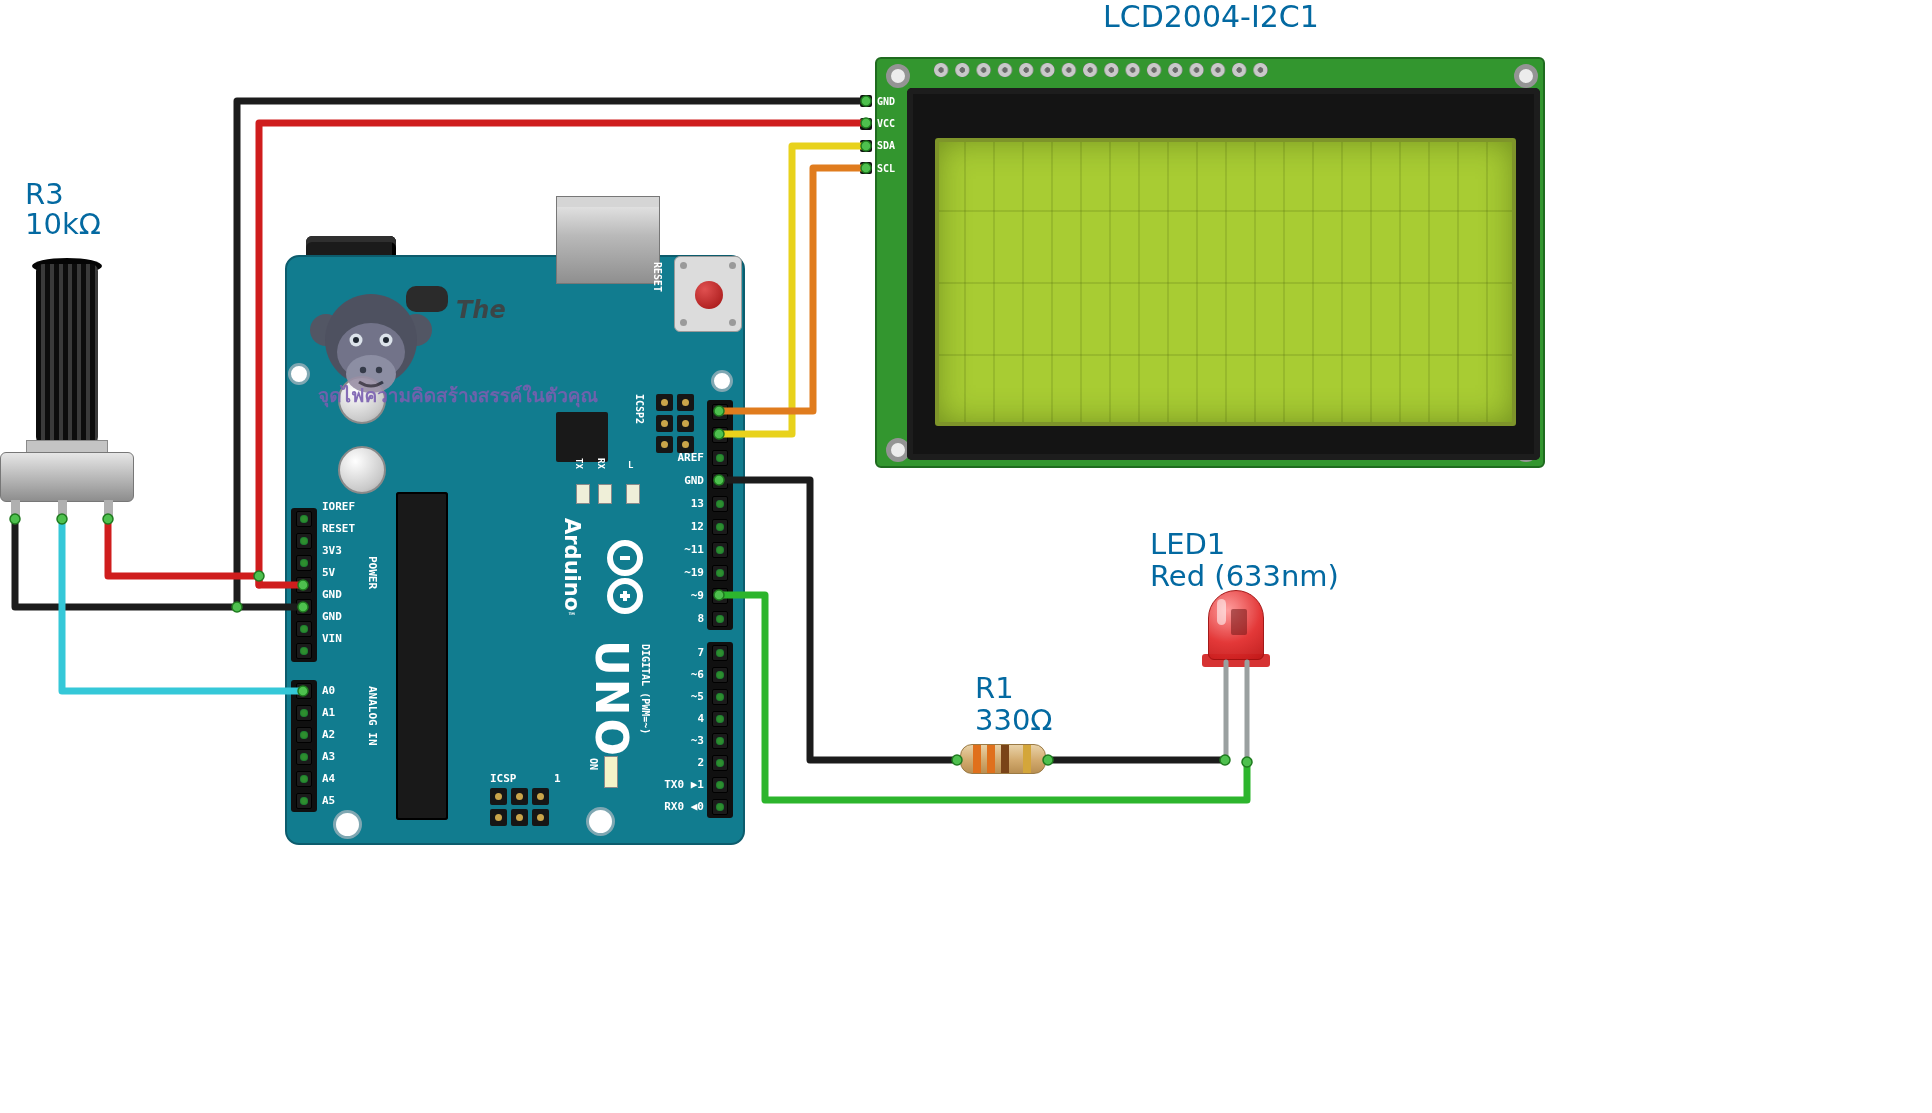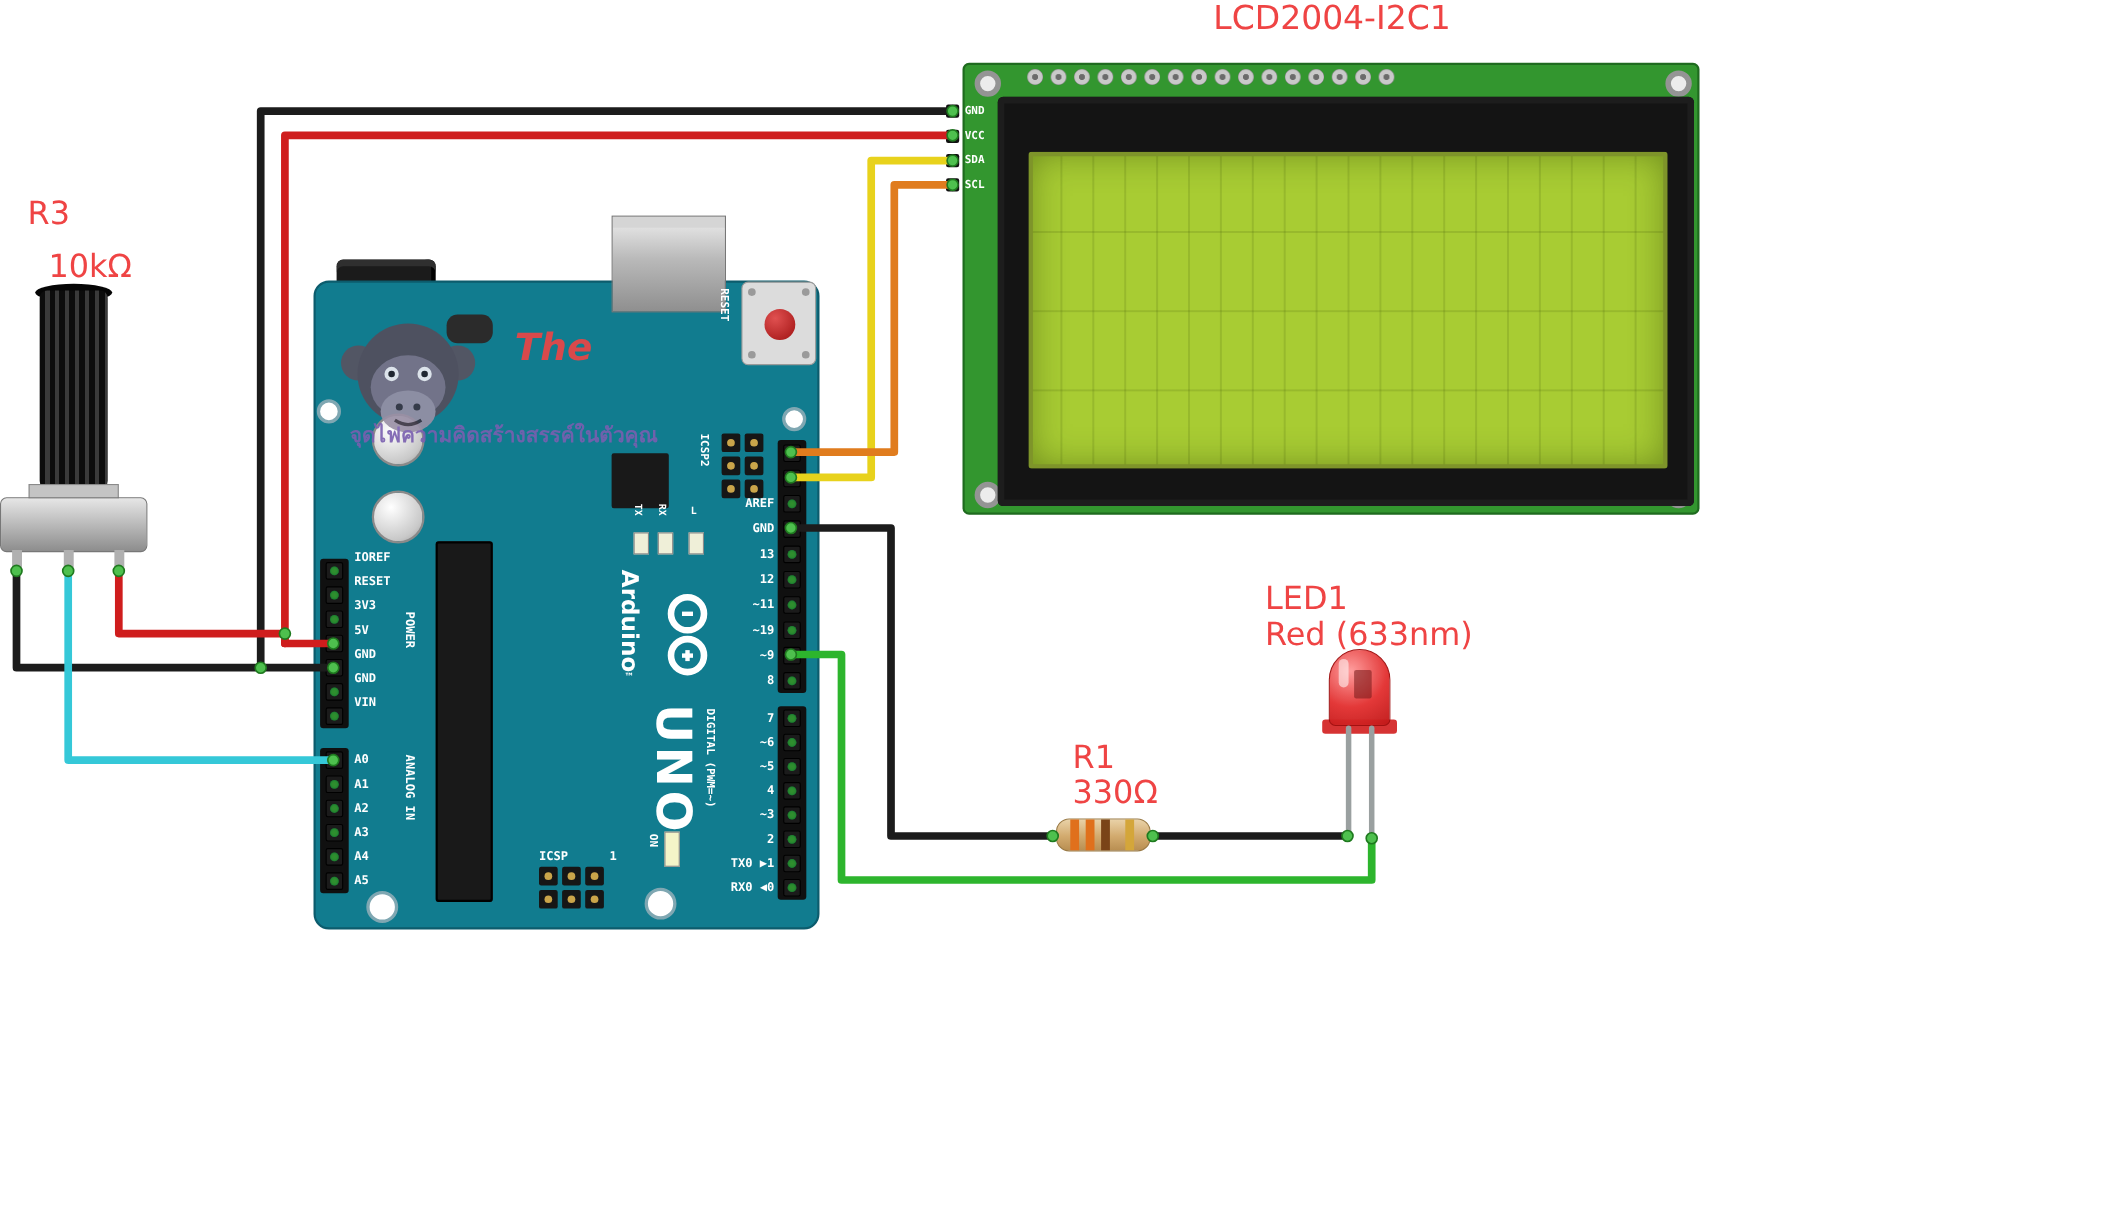--- a/index.html
+++ b/index.html
@@ -1,19 +1,19 @@
 <!DOCTYPE html>
 <html style="--board-teal: #117c8f; --pcb-green: #33962f; --screen-green: #a8cc33; --wire-black: #1c1c1c; --wire-red: #cf1d1d; --wire-yellow: #e8d21c; --wire-orange: #e07c1e; --wire-green: #2db52d; --wire-cyan: #35c8d8; --lead-gray: #9aa0a0; --dot-green: #4ec04e;"><head>
 <meta charset="utf-8">
 <style>
   html,body{margin:0;padding:0;background:#fff;}
   #canvas{position:relative;width:1932px;height:1113px;background:#ffffff;overflow:hidden;
           font-family:"DejaVu Sans",sans-serif;}
   .abs{position:absolute;}
-  .lbl{position:absolute;color:#ef4444;font-family:"DejaVu Sans",sans-serif;font-size:29px;line-height:33px;}
+  .lbl{position:absolute;color:#0369a1;font-family:"DejaVu Sans",sans-serif;font-size:29px;line-height:33px;}
   .boardtxt{color:#fff;font-family:"DejaVu Sans Mono",monospace;font-weight:bold;}
   .vtext{writing-mode:vertical-rl;text-align:left;}
   
   .strip{position:absolute;display:flex;flex-direction:column;background:#101010;border-radius:3px;
          width:26px;align-items:center;}
   .strip .prow{display:flex;align-items:center;justify-content:center;width:100%;}
   .strip.p23 .prow{height:23px;} .strip.p22 .prow{height:22px;}
   .pin-sq{width:16px;height:16px;background:#1b1b1b;border:1px solid #000;border-radius:2px;
           display:flex;align-items:center;justify-content:center;box-sizing:border-box;}
   .pin-hole{width:8px;height:8px;border-radius:50%;background:#2f8f2f;box-shadow:inset 0 0 2px #063;}
@@ -80,21 +80,21 @@
       <span class="sq"></span>
       <span class="nm">SDA</span>
     </div>
       <div class="lcdrow">
       <span class="sq"></span>
       <span class="nm">SCL</span>
     </div>
     </div>
 
   <div class="lbl" style="left:25px;top:178px;">R3</div>
-  <div class="lbl" style="left:25px;top:226px;margin-left:19px;">10kΩ</div>
+  <div class="lbl" style="left:25px;top:208px;">10kΩ</div>
   <div class="abs" style="left:32px;top:258px;width:70px;height:16px;background:#050505;border-radius:50%;"></div>
   <div class="abs" style="left:36px;top:264px;width:62px;height:180px;border-radius:7px;
        background:repeating-linear-gradient(90deg,#0c0c0c 0 5px,#3a3a3a 5px 9px);"></div>
   <div class="abs" style="left:26px;top:440px;width:82px;height:14px;background:#c4c4c4;border:1px solid #8a8a8a;box-sizing:border-box;"></div>
   <div class="abs" style="left:0px;top:452px;width:134px;height:50px;border-radius:6px;border:1px solid #777;
        background:linear-gradient(180deg,#e6e6e6,#b5b5b5 55%,#8d8d8d);box-sizing:border-box;"></div>
   <div class="abs" style="left:11px;top:500px;width:9px;height:22px;background:#b0b0b0;"></div>
   <div class="abs" style="left:58px;top:500px;width:9px;height:22px;background:#b0b0b0;"></div>
   <div class="abs" style="left:104px;top:500px;width:9px;height:22px;background:#b0b0b0;"></div>
 
@@ -431,21 +431,21 @@
       <ellipse cx="75" cy="74" rx="34" ry="29" fill="#7d7389"></ellipse>
       <circle cx="60" cy="62" r="6.5" fill="#f2eff5"></circle>
       <circle cx="90" cy="62" r="6.5" fill="#f2eff5"></circle>
       <circle cx="60" cy="62" r="3" fill="#221e28"></circle>
       <circle cx="90" cy="62" r="3" fill="#221e28"></circle>
       <ellipse cx="75" cy="96" rx="25" ry="19" fill="#9a90a6"></ellipse>
       <circle cx="67" cy="92" r="3.2" fill="#3a3442"></circle>
       <circle cx="83" cy="92" r="3.2" fill="#3a3442"></circle>
       <path d="M63 104 Q75 112 87 104" stroke="#3a3442" stroke-width="3" fill="none"></path>
     </svg>
-    <div class="abs" style="left:172px;top:18px;font-size:34px;font-weight:bold;font-style:italic;color:#ef4444;">The</div>
+    <div class="abs" style="left:160px;top:18px;font-size:24px;font-weight:bold;font-style:italic;color:#404040;">The</div>
     <div class="abs" style="left:22px;top:102px;font-size:19px;font-weight:bold;color:#7a5fb0;">จุดไฟความคิดสร้างสรรค์ในตัวคุณ</div>
   </div>
 
   <svg id="wires" width="1932" height="1113" viewBox="0 0 1932 1113">
     <g fill="none" stroke-linecap="round" stroke-linejoin="round">
 
       <polyline points="1226,662 1226,758" style="stroke:var(--lead-gray);" stroke-width="5"></polyline>
       <polyline points="1247,662 1247,772" style="stroke:var(--lead-gray);" stroke-width="5"></polyline>
 
       <polyline points="866,101 237,101 237,607 303,607" style="stroke:var(--wire-black);" stroke-width="7"></polyline>

